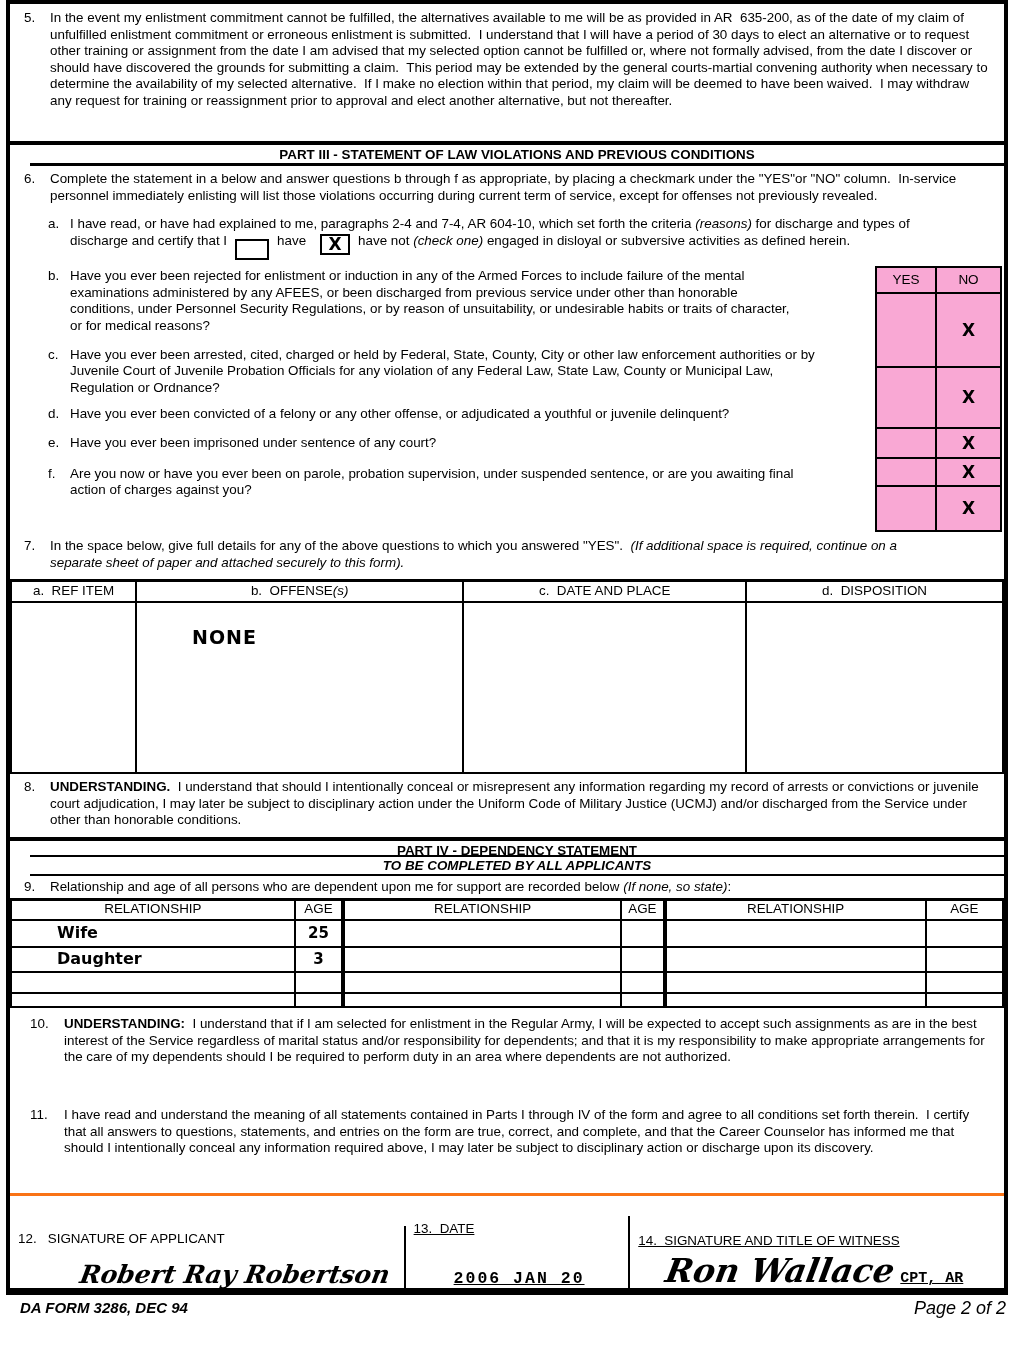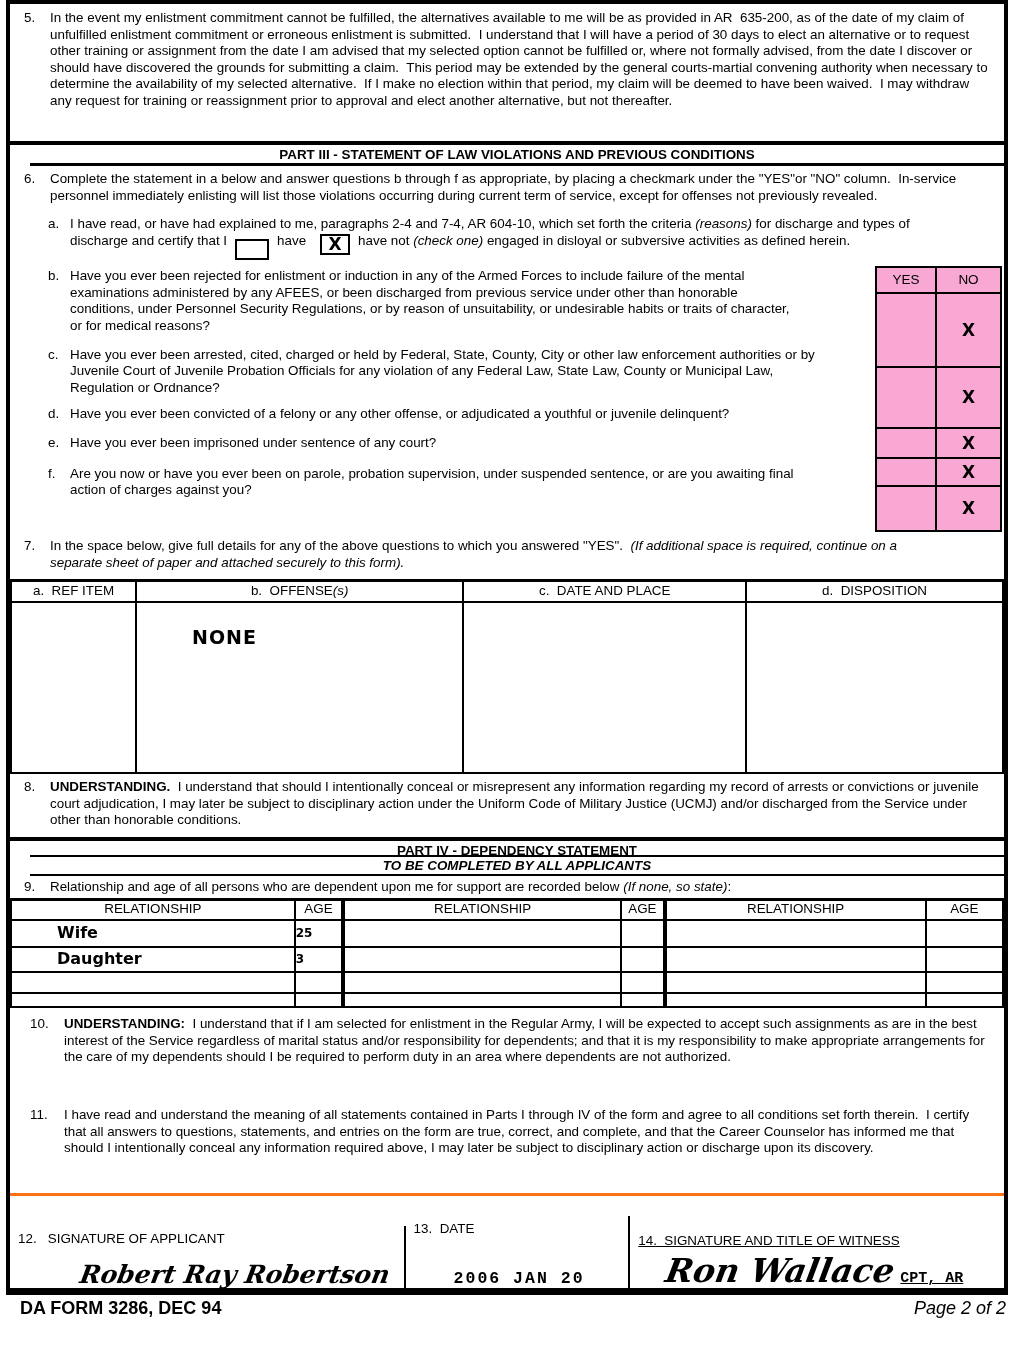--- a/index.html
+++ b/index.html
@@ -73,21 +73,21 @@
 
   
   #sec9 { height:22px; padding:3px 0 0 14px; overflow:hidden; }
 
   
   .dep { height:110px; }
   .dep th, .dep td { border:2px solid #000; overflow:hidden; }
   .dep th { height:20px; font-weight:normal; text-align:center; border-top:3px solid #000; }
   .dep .gsep { border-left:4px solid #000; }
   .dep td.rel { padding-left:45px; font-size:16px; }
-  .dep td.age { font-size:12px; }
+  .dep td.age { text-align:center; font-size:15px; }
 
   
   #sec10 { height:95px; padding:8px 14px 0 20px; overflow:hidden; }
   #sec11 { height:90px; padding:4px 15px 0 20px; overflow:hidden; }
 
   
   .sig-row { display:flex; height:95px; border-top:3px solid #f97316; overflow:hidden;align-items:flex-end; }
   .sig-cell { position:relative; border-right:2px solid #000; padding:5px 0 0 8px; }
   .sig-cell.last { border-right:none; }
   .sig-label { white-space:pre-wrap; }
@@ -97,21 +97,21 @@
   }
   .sig-applicant { font-size:25px; margin:20px 0 0 62px; }
   .mono { font-family:"Liberation Mono", monospace; font-weight:bold; }
   .sig-date { font-size:16.5px; letter-spacing:2px; margin:34px 0 0 40px; }
   .sig-witness { margin:14px 0 0 28px; white-space:nowrap; }
   .sig-witness .script { font-size:33px; }
   .sig-witness .wt { font-size:15px; margin-left:6px; }
 
   
   .footer-row1 { position:absolute; left:20px; right:18px; top:1300px; display:flex; justify-content:space-between; }
-  .form-id { font-weight:bold; font-size:18px; }
+  .form-id { font-weight:bold; font-style:italic; font-size:15px; }
   .page-num { font-size:18px;font-style:italic; }
   .footer-row2 { position:absolute; left:0; right:0; top:1396px; height:20px; }
   .file-name { position:absolute; left:65px; font-weight:bold; font-size:13px; }
   .slide-marker { position:absolute; left:497px; font-weight:bold; font-size:12.5px; }
 </style>
 </head>
 <body>
 
 <div class="page">
   <div class="form">
@@ -313,21 +313,21 @@
     <div id="sec11" class="item">
       <span class="inum-wide">11.</span>
       <span class="txtwrap">I have read and understand the meaning of all statements contained in Parts I through IV of the form and agree to all conditions set forth therein.  I certify that all answers to questions, statements, and entries on the form are true, correct, and complete, and that the Career Counselor has informed me that should I intentionally conceal any information required above, I may later be subject to disciplinary action or discharge upon its discovery.</span>
     </div>
 
     <div class="sig-row">
       <div class="sig-cell" style="width:39.8%;">
         <div class="sig-label">12.   SIGNATURE OF APPLICANT</div>
         <div class="script sig-applicant">Robert Ray Robertson</div>
       </div>
-      <div class="sig-cell" style="width:22.6%;">
+      <div class="sig-cell" style="width:22.6%;text-decoration:underline;">
         <div class="sig-label">13.  DATE</div>
         <div class="mono sig-date">2006 JAN 20</div>
       </div>
       <div class="sig-cell last" style="flex:1;text-decoration:underline;">
         <div class="sig-label">14.  SIGNATURE AND TITLE OF WITNESS</div>
         <div class="sig-witness">
           <span class="script">Ron Wallace</span><span class="mono wt">CPT, AR</span>
         </div>
       </div>
     </div>

